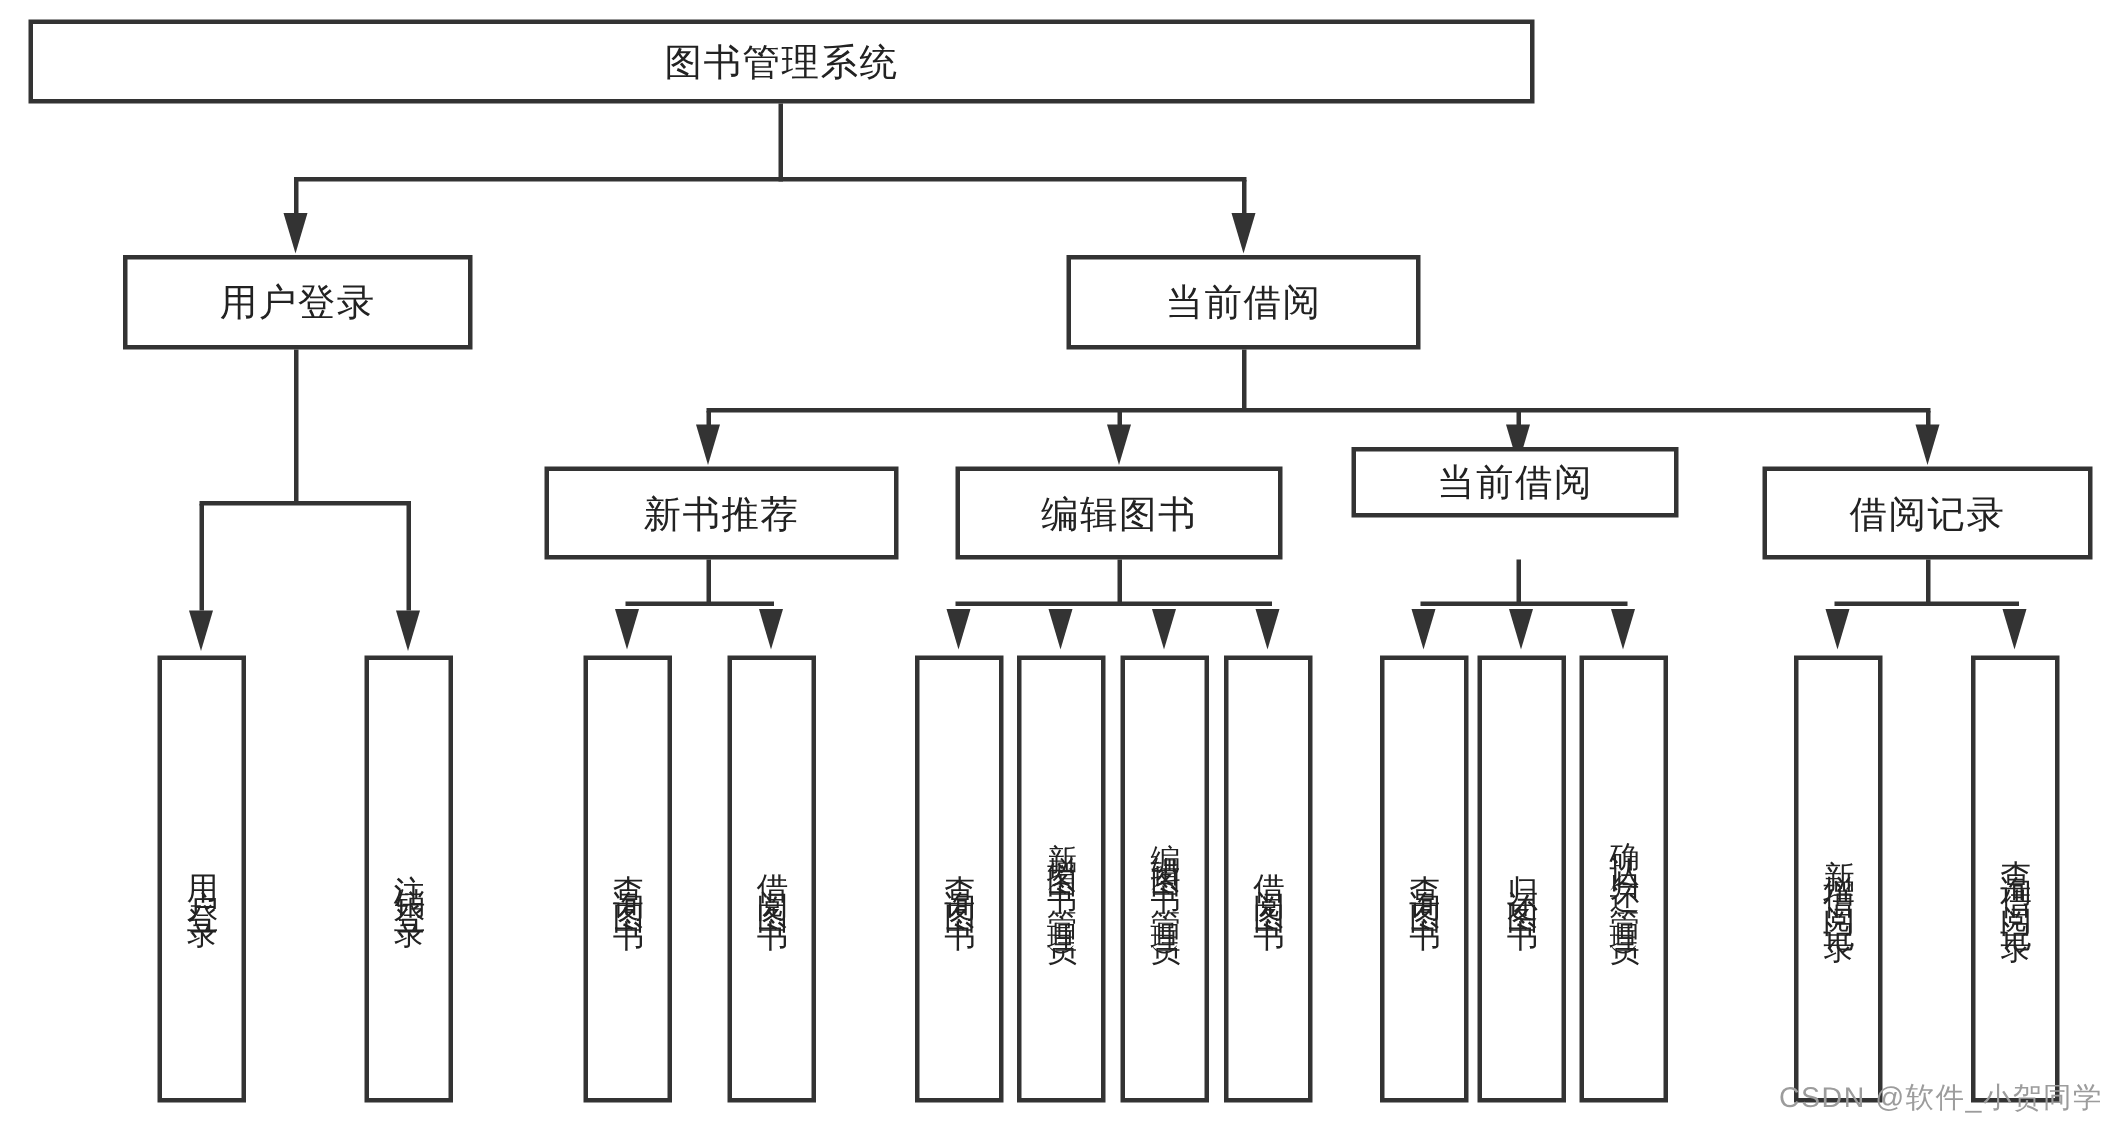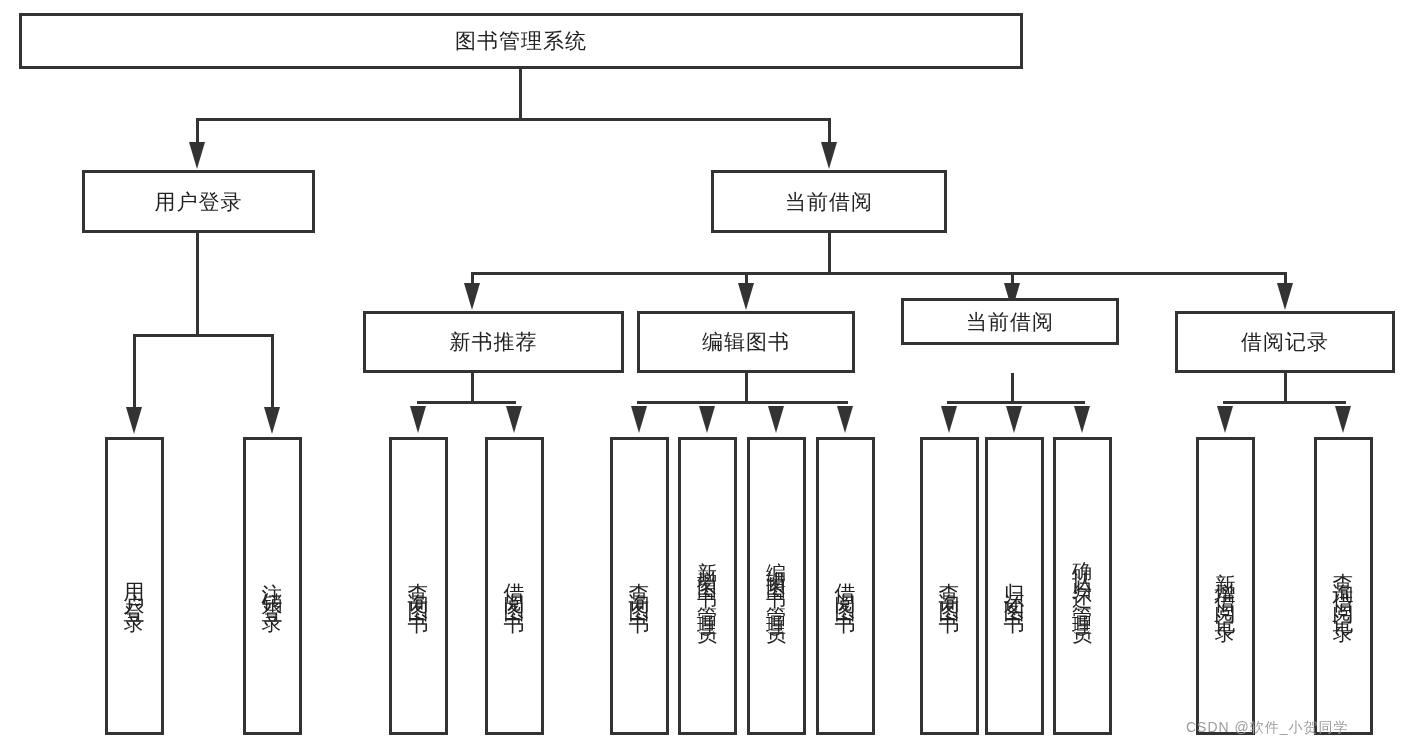--- a/index.html
+++ b/index.html
@@ -11,34 +11,34 @@
   html,body{margin:0;padding:0;background:var(--bg);}
   .canvas{
     position:relative;width:1405px;height:747px;background:var(--bg);
     font-family:"Liberation Sans","DejaVu Sans",sans-serif;overflow:hidden;
   }
   .box{
     position:absolute;box-sizing:border-box;border:3px solid var(--line);
     background:var(--bg);display:flex;align-items:center;justify-content:center;
     color:var(--text);
   }
-  .hlabel{font-size:21px;letter-spacing:1px;white-space:nowrap;text-align:right;}
+  .hlabel{font-size:25px;letter-spacing:1px;white-space:nowrap;text-align:right;}
   .vlabel{
     writing-mode:vertical-rl;text-orientation:mixed;
     font-size:21px;letter-spacing:10px;line-height:1;white-space:nowrap;
   }
   .leaf .vlabel.long{letter-spacing:9px;font-size:20px;}
   .line{position:absolute;background:var(--line);}
   .arrow{
     position:absolute;width:0;height:0;
     border-left:8px solid transparent;border-right:8px solid transparent;
     border-top:27px solid var(--line);
   }
   .watermark{
-    position:absolute;left:1186px;top:719px;font-size:14px;color:var(--wm);
+    position:absolute;left:1186px;top:719px;font-size:19px;color:var(--wm);
     letter-spacing:1px;white-space:nowrap;z-index:5;
   }
 </style>
 </head>
 <body>
 
 <div class="canvas">
 
   <div class="box" style="left:19px;top:13px;width:1004px;height:56px;">
     <span class="hlabel">图书管理系统</span>
@@ -69,21 +69,21 @@
   <div class="line" style="left:471px;top:272px;width:816px;height:3px;"></div>
   <div class="line" style="left:471px;top:274px;width:3px;height:12px;"></div>
   <div class="arrow" style="left:464px;top:283px;"></div>
   <div class="line" style="left:745px;top:274px;width:3px;height:12px;"></div>
   <div class="arrow" style="left:738px;top:283px;"></div>
   <div class="line" style="left:1011px;top:274px;width:3px;height:12px;"></div>
   <div class="arrow" style="left:1004px;top:283px;"></div>
   <div class="line" style="left:1284px;top:274px;width:3px;height:12px;"></div>
   <div class="arrow" style="left:1277px;top:283px;"></div>
 
-  <div class="box" style="left:363px;top:311px;width:261px;height:62px;">
+  <div class="box" style="left:363px;top:311px;width:236px;height:62px;">
     <span class="hlabel">新书推荐</span>
   </div>
   <div class="box" style="left:637px;top:311px;width:218px;height:62px;">
     <span class="hlabel">编辑图书</span>
   </div>
   <div class="box" style="left:901px;top:298px;width:218px;height:47px;">
     <span class="hlabel">当前借阅</span>
   </div>
   <div class="box" style="left:1175px;top:311px;width:220px;height:62px;">
     <span class="hlabel">借阅记录</span>

